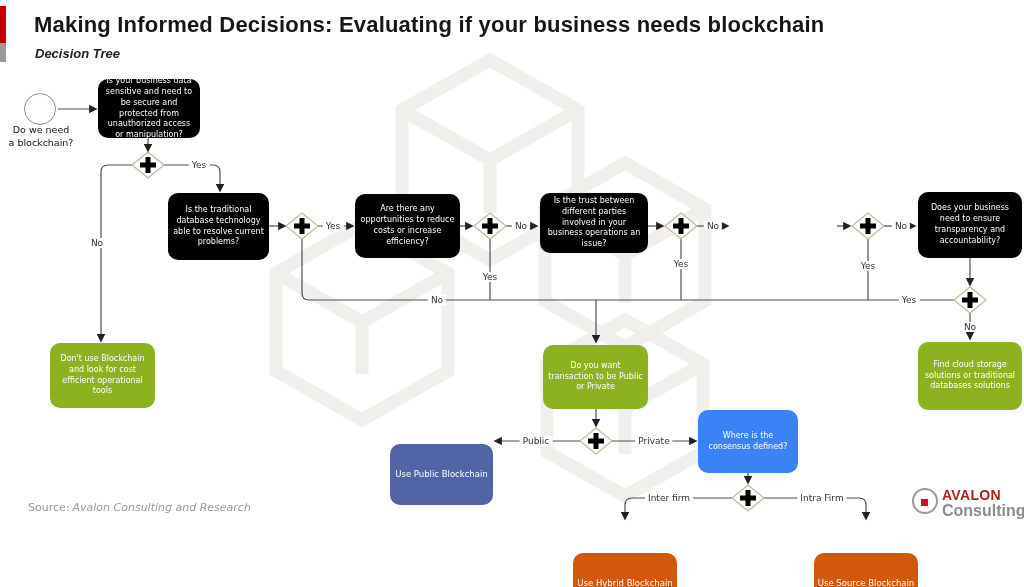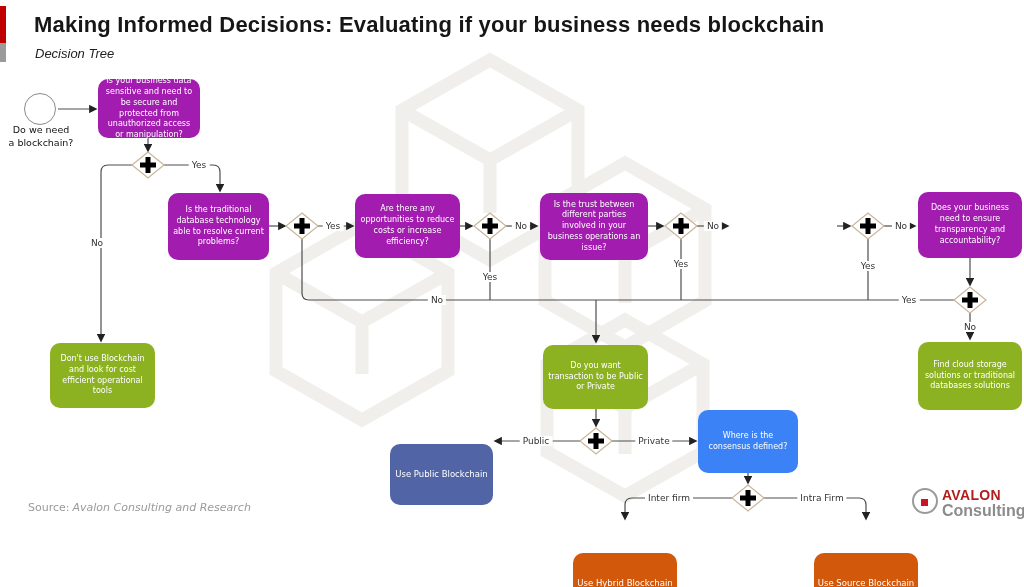--- a/index.html
+++ b/index.html
@@ -6,26 +6,26 @@
   .stage{position:relative;width:1024px;height:587px;background:#ffffff;overflow:hidden;
          font-family:"DejaVu Sans",sans-serif;}
   svg.layer{position:absolute;left:0;top:0;}
 
   
   .accent-red{position:absolute;left:0;top:6px;width:6px;height:37px;background:#c00000;}
   .accent-gray{position:absolute;left:0;top:43px;width:6px;height:19px;background:#9b9b9b;}
   .title{position:absolute;left:34px;top:12px;width:900px;font-family:"Liberation Sans",sans-serif;
          font-size:22px;font-weight:bold;color:#161616;letter-spacing:0.2px;}
   .subtitle{position:absolute;left:35px;top:46px;font-family:"Liberation Sans",sans-serif;
-         font-size:13px;font-style:italic;font-weight:normal;color:#222;}
+         font-size:13px;font-style:italic;font-weight:bold;color:#222;}
 
   
   .node{position:absolute;border-radius:10px;color:#fff;display:flex;align-items:center;justify-content:center;
         text-align:center;font-size:8px;line-height:1.35;padding:2px 5px;box-sizing:border-box;z-index:3;}
-  .q{background:#a21caf;}
+  .q{background:#000000;}
   .outcome{background:#8cb222;}
   .decision{background:#3b82f6;}
   .final{background:#d2580b;font-size:8.5px;margin-top:32px;}
   .final span{white-space:nowrap;}
 
   .start-circle{position:absolute;left:24px;top:93px;width:32px;height:32px;border:1.5px solid #8a8a8a;
         border-radius:50%;background:#fff;box-sizing:border-box;z-index:3;}
   .start-label{position:absolute;left:0px;top:124px;width:82px;text-align:center;font-size:9.5px;
         color:#111;white-space:pre-line;line-height:1.35;z-index:3;}
 
@@ -151,21 +151,21 @@
 
   <div class="node q" style="left:98px;top:79px;width:102px;height:59px">
     <span>Is your business data sensitive and need to be secure and protected from unauthorized access or manipulation?</span>
     </div>
   <div class="node q" style="left:168px;top:193px;width:101px;height:67px">
     <span>Is the traditional database technology able to resolve current problems?</span>
     </div>
   <div class="node q" style="left:355px;top:194px;width:105px;height:64px">
     <span>Are there any opportunities to reduce costs or increase efficiency?</span>
     </div>
-  <div class="node q" style="left:540px;top:193px;width:108px;height:67px">
+  <div class="node q" style="left:540px;top:193px;width:108px;height:60px">
     <span>Is the trust between different parties involved in your business operations an issue?</span>
     </div>
   <div class="node q" style="left:918px;top:192px;width:104px;height:66px">
     <span>Does your business need to ensure transparency and accountability?</span>
     </div>
 
   <div class="node outcome" style="left:50px;top:343px;width:105px;height:65px">
     <span>Don't use Blockchain and look for cost efficient operational tools</span>
     </div>
   <div class="node outcome" style="left:918px;top:342px;width:104px;height:68px">

